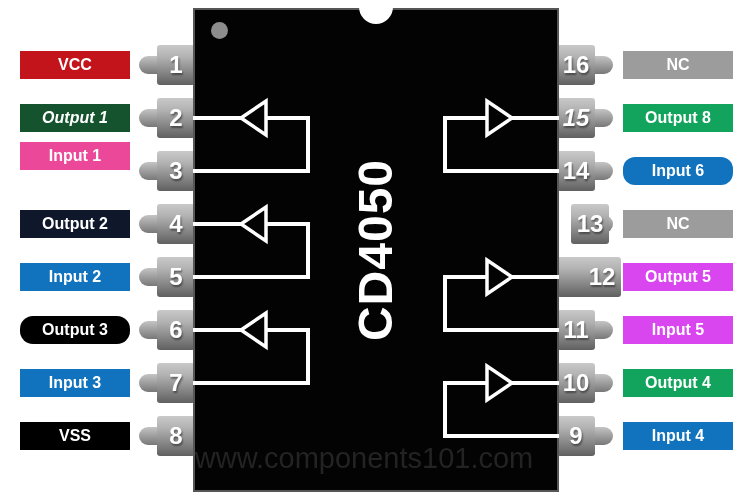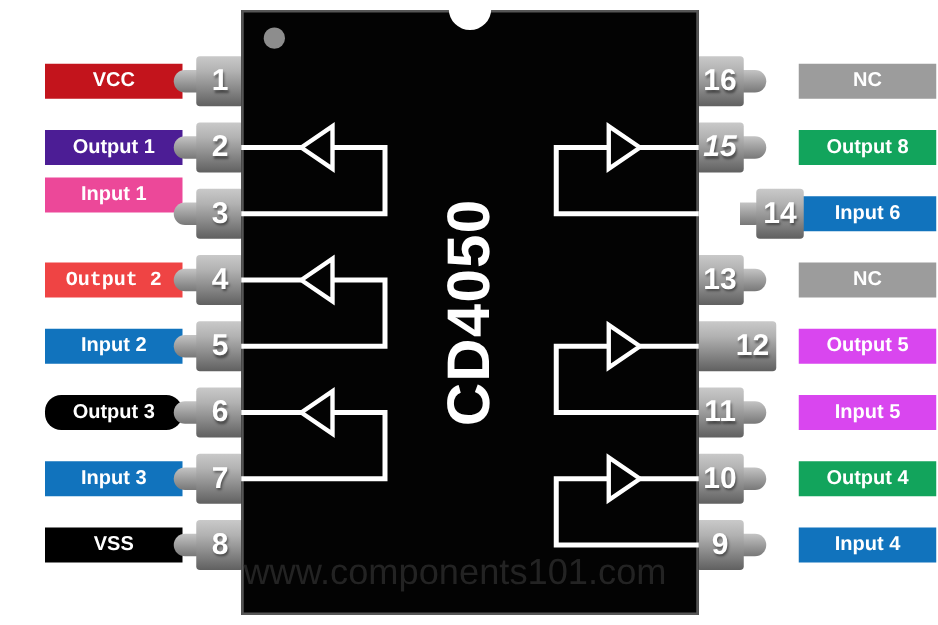--- a/index.html
+++ b/index.html
@@ -43,21 +43,21 @@
   }
   .pin-lead{
     position:absolute;width:21px;height:18px;z-index:2;
     background:linear-gradient(180deg,#c4c4c4 0%,#a9a9a9 35%,#787878 100%);
   }
   .pin-lead.left{border-radius:9px 0 0 9px;}
   .pin-lead.right{border-radius:0 9px 9px 0;}
   
   .label-box{
     position:absolute;width:110px;height:28px;line-height:28px;text-align:center;
-    color:#ffffff;font-size:16px;font-weight:bold;z-index:1;margin-left:16px;
+    color:#ffffff;font-size:16px;font-weight:bold;z-index:1;
   }
   #gates{position:absolute;left:0;top:0;z-index:5;pointer-events:none;}
 </style>
 </head>
 <body>
 
 <div id="stage">
 
   <div class="chip"></div>
 
@@ -88,31 +88,31 @@
   <div class="chip-name">CD4050</div>
 
   <div class="watermark">www.components101.com</div>
 
   <div id="pins-layer">
       <div class="label-box" style="left: 20px; top: 51px; background: rgb(195, 20, 28);">VCC</div>
       <div class="pin-lead left" style="left: 139px; top: 56px;"></div>
       <div class="pin-rect" style="left: 157px; top: 45px;">
         <span class="pin-num">1</span>
       </div>
-      <div class="label-box" style="left: 20px; top: 104px; background: #4c1d95;">Output 1</div>
+      <div class="label-box" style="left: 20px; top: 104px; background: #14532d; font-style: italic;">Output 1</div>
       <div class="pin-lead left" style="left: 139px; top: 109px;"></div>
       <div class="pin-rect" style="left: 157px; top: 98px;">
         <span class="pin-num">2</span>
       </div>
       <div class="label-box" style="left: 20px; top: 142px; background: #ec4899;">Input 1</div>
       <div class="pin-lead left" style="left: 139px; top: 162px;"></div>
       <div class="pin-rect" style="left: 157px; top: 151px;">
         <span class="pin-num">3</span>
       </div>
-      <div class="label-box" style="left: 20px; top: 210px; background: #ef4444; font-family: Liberation Mono, monospace;">Output 2</div>
+      <div class="label-box" style="left: 20px; top: 210px; background: #0f172a;">Output 2</div>
       <div class="pin-lead left" style="left: 139px; top: 215px;"></div>
       <div class="pin-rect" style="left: 157px; top: 204px;">
         <span class="pin-num">4</span>
       </div>
       <div class="label-box" style="left: 20px; top: 263px; background: rgb(17, 115, 189);">Input 2</div>
       <div class="pin-lead left" style="left: 139px; top: 268px;"></div>
       <div class="pin-rect" style="left: 157px; top: 257px;">
         <span class="pin-num">5</span>
       </div>
       <div class="label-box" style="left: 20px; top: 316px; background: #000000; border-radius: 13px;">Output 3</div>
@@ -133,28 +133,28 @@
       <div class="label-box" style="left: 623px; top: 51px; background: rgb(156, 156, 156);">NC</div>
       <div class="pin-lead right" style="left: 592px; top: 56px;"></div>
       <div class="pin-rect" style="left: 557px; top: 45px;">
         <span class="pin-num">16</span>
       </div>
       <div class="label-box" style="left: 623px; top: 104px; background: rgb(18, 164, 92);">Output 8</div>
       <div class="pin-lead right" style="left: 592px; top: 109px;"></div>
       <div class="pin-rect" style="left: 557px; top: 98px; font-style: italic;">
         <span class="pin-num">15</span>
       </div>
-      <div class="label-box" style="left: 623px; top: 157px; background: rgb(17, 115, 189);">Input 6</div>
+      <div class="label-box" style="left: 623px; top: 157px; background: rgb(17, 115, 189); border-radius: 12px;">Input 6</div>
       <div class="pin-lead right" style="left: 592px; top: 162px;"></div>
-      <div class="pin-rect" style="left: 557px; top: 151px; margin-left: 48px;">
+      <div class="pin-rect" style="left: 557px; top: 151px;">
         <span class="pin-num">14</span>
       </div>
       <div class="label-box" style="left: 623px; top: 210px; background: rgb(156, 156, 156);">NC</div>
       <div class="pin-lead right" style="left: 592px; top: 215px;"></div>
-      <div class="pin-rect" style="left: 557px; top: 204px;">
+      <div class="pin-rect" style="left: 571px; top: 204px;">
         <span class="pin-num">13</span>
       </div>
       <div class="label-box" style="left: 623px; top: 263px; background: #d946ef;">Output 5</div>
       <div class="pin-lead right" style="left: 592px; top: 268px;"></div>
       <div class="pin-rect" style="left: 557px; top: 257px; padding-left: 26px;">
         <span class="pin-num">12</span>
       </div>
       <div class="label-box" style="left: 623px; top: 316px; background: #d946ef;">Input 5</div>
       <div class="pin-lead right" style="left: 592px; top: 321px;"></div>
       <div class="pin-rect" style="left: 557px; top: 310px;">

